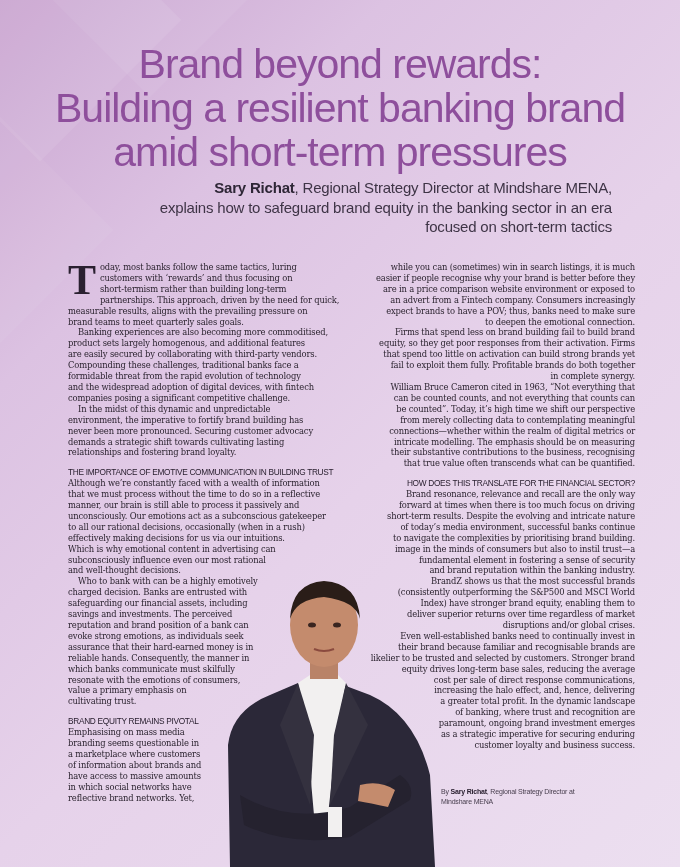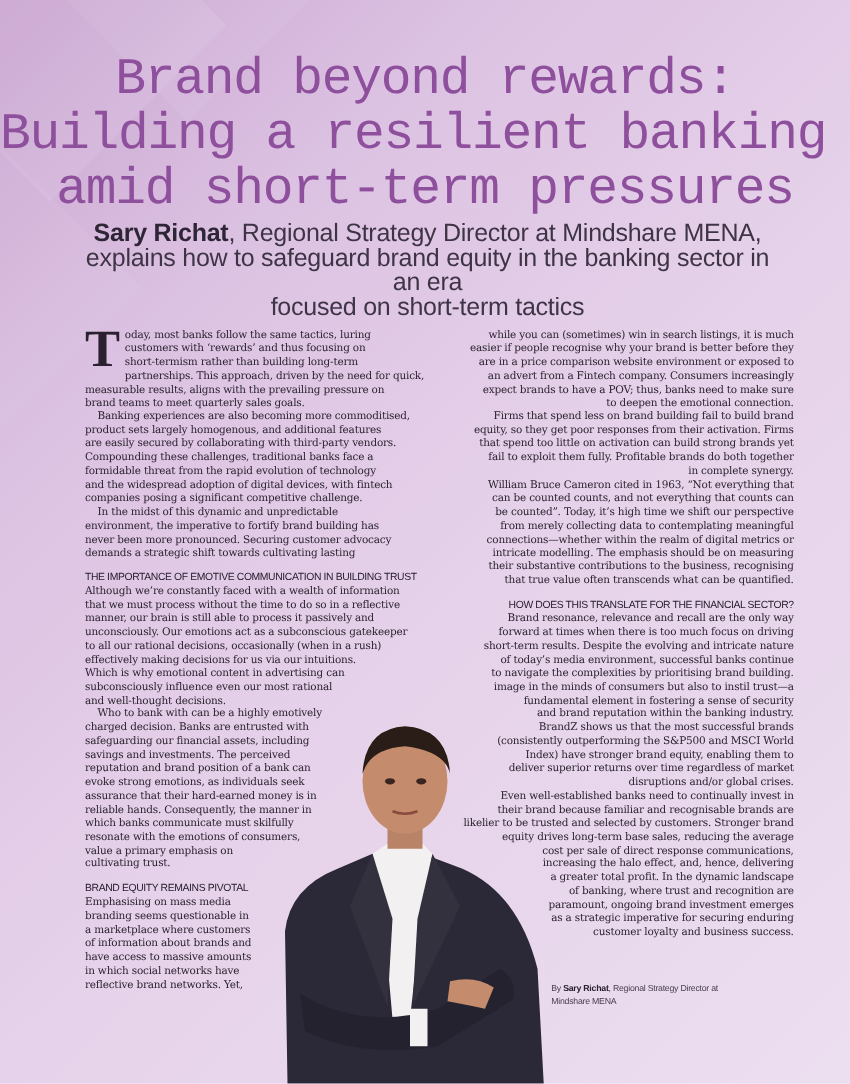--- a/index.html
+++ b/index.html
@@ -9,31 +9,31 @@
     font-family: "DejaVu Serif", serif;
     color: #2a2030;
   }
   .bg-diamond {
     position: absolute; transform: rotate(45deg);
     background: rgba(255,255,255,0.08);
   }
   .title {
     position: absolute; left: 0; top: 42px; width: 680px;
     text-align: center;
-    font-family: Liberation Mono, monospace;
+    font-family: Liberation Sans, sans-serif;
     color: #8e4f9c;
     font-size: 41px; line-height: 44px;
     letter-spacing: -1px;
   }
   .title div { white-space: nowrap; }
   .standfirst {
-    position: absolute; left: 62px; top: 178px; width: 560px;
-    text-align: center;
+    position: absolute; left: 52px; top: 178px; width: 560px;
+    text-align: right;
     font-family: "Liberation Sans", sans-serif;
-    font-size: 20px; line-height: 19.5px;
+    font-size: 15px; line-height: 19.5px;
     color: #3e3446;
     letter-spacing: -0.2px;
   }
   .standfirst b { color: #2e2636; }
   .col {
     position: absolute; top: 262px;
     font-family: "DejaVu Serif", serif;
     font-size: 8.4px; line-height: 10.9px;
     color: #2c2430;
     letter-spacing: -0.15px;
@@ -107,20 +107,21 @@
     <span class="line">Compounding these challenges, traditional banks face a</span>
     <span class="line">formidable threat from the rapid evolution of technology</span>
     <span class="line">and the widespread adoption of digital devices, with fintech</span>
     <span class="line">companies posing a significant competitive challenge.</span>
   </p>
   <p>
     <span class="line" style="padding-left:10px">In the midst of this dynamic and unpredictable</span>
     <span class="line">environment, the imperative to fortify brand building has</span>
     <span class="line">never been more pronounced. Securing customer advocacy</span>
     <span class="line">demands a strategic shift towards cultivating lasting</span>
+    <span class="line">relationships and fostering brand loyalty.</span>
   </p>
   <p class="subhead">The importance of emotive communication in building trust</p>
   <p>
     <span class="line">Although we’re constantly faced with a wealth of information</span>
     <span class="line">that we must process without the time to do so in a reflective</span>
     <span class="line">manner, our brain is still able to process it passively and</span>
     <span class="line">unconsciously. Our emotions act as a subconscious gatekeeper</span>
     <span class="line">to all our rational decisions, occasionally (when in a rush)</span>
     <span class="line">effectively making decisions for us via our intuitions.</span>
     <span class="line">Which is why emotional content in advertising can</span>

